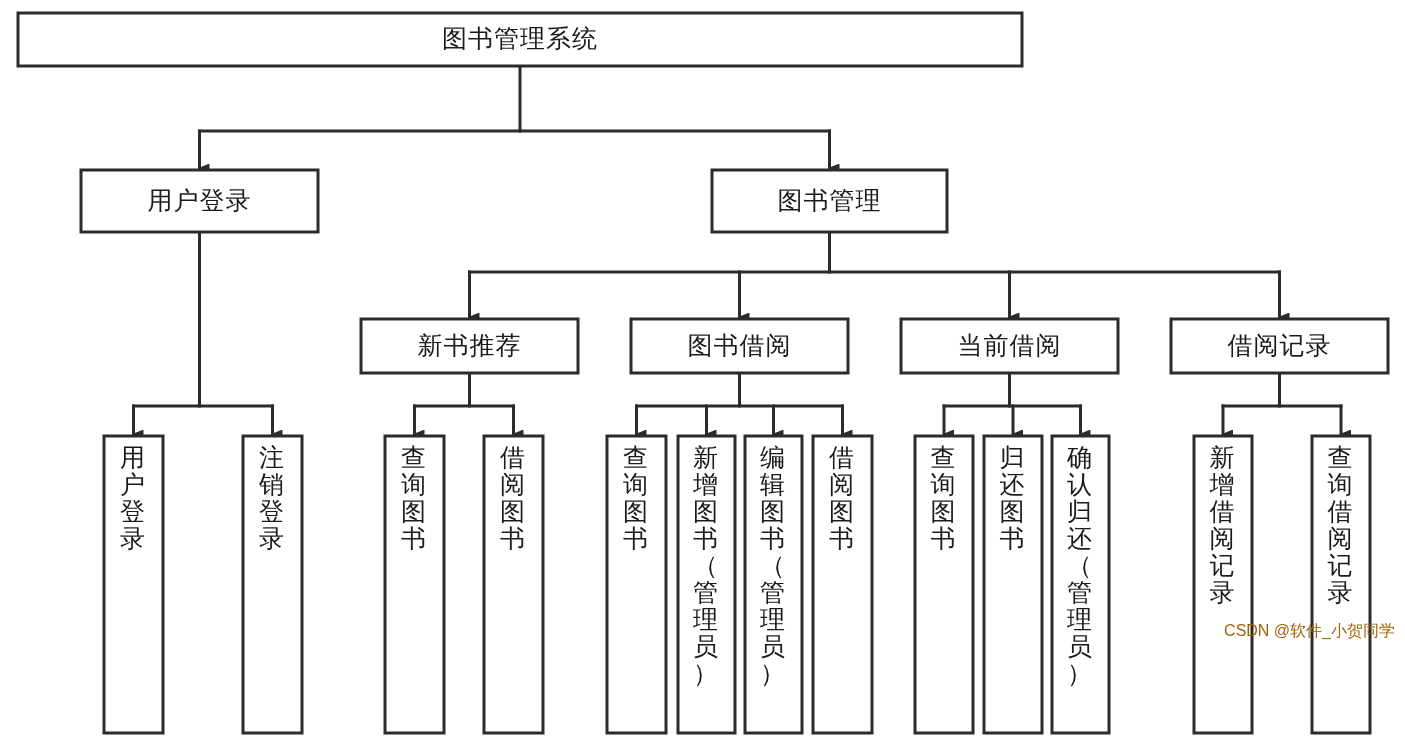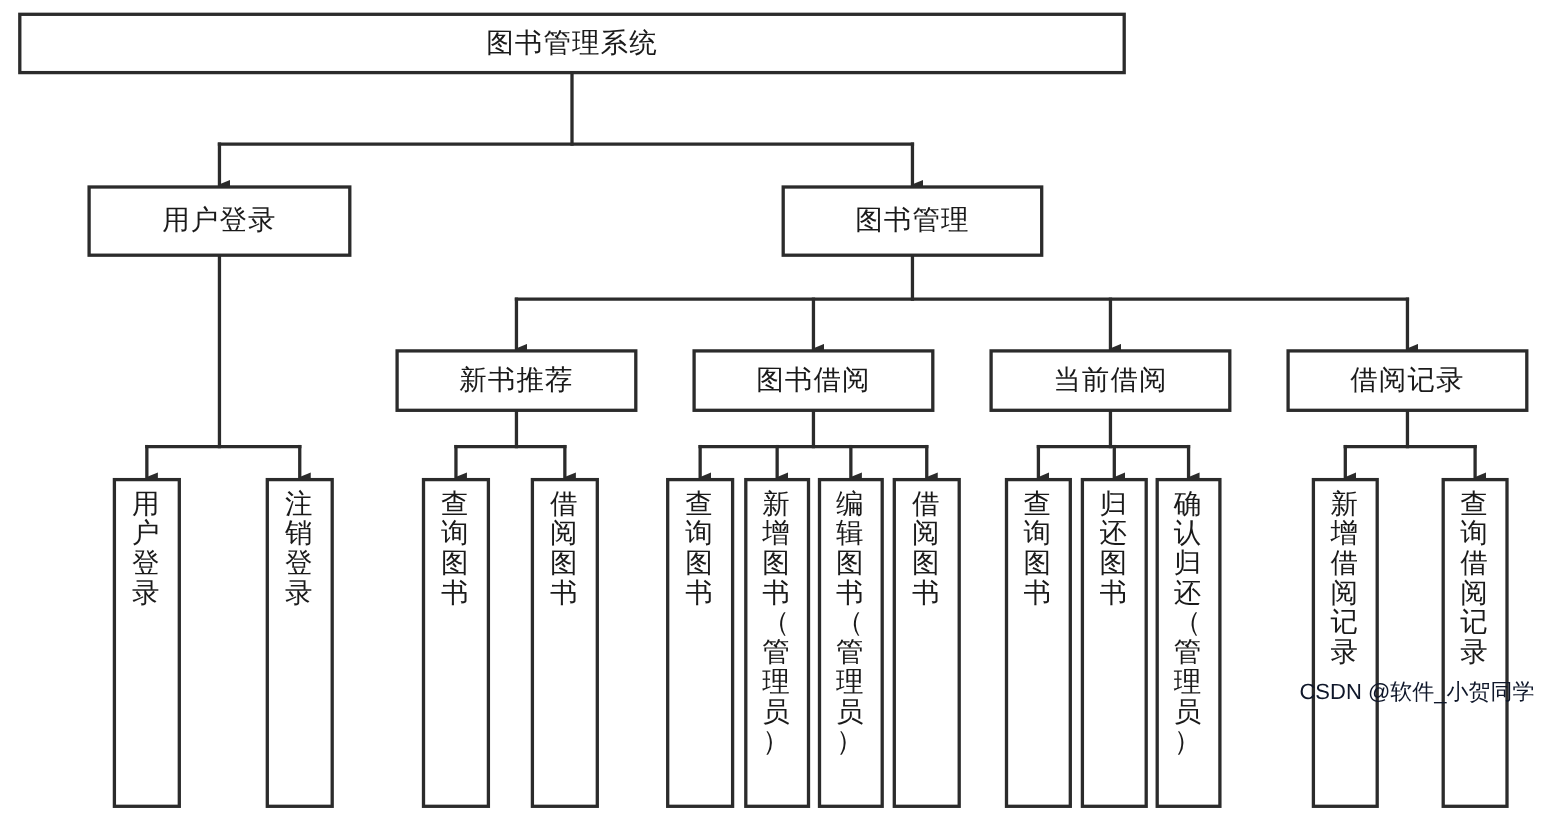--- a/index.html
+++ b/index.html
@@ -51,22 +51,22 @@
     font-size: 25px;
     fill: #1a1a1a;
     text-anchor: middle;
     letter-spacing: 2px;
   }
   .watermark {
     position: absolute;
     right: 10px;
     bottom: 6px;
     font-family: "Liberation Sans", "DejaVu Sans", sans-serif;
-    font-size: 20px;
-    color: #0f172a;
+    font-size: 16px;
+    color: #a16207;
     white-space: nowrap;
     user-select: none;
   }
 </style>
 </head>
 <body>
 
 <div id="diagram-root">
   <svg id="tree-svg" viewBox="0 0 1405 747" xmlns="http://www.w3.org/2000/svg">
     <defs>

